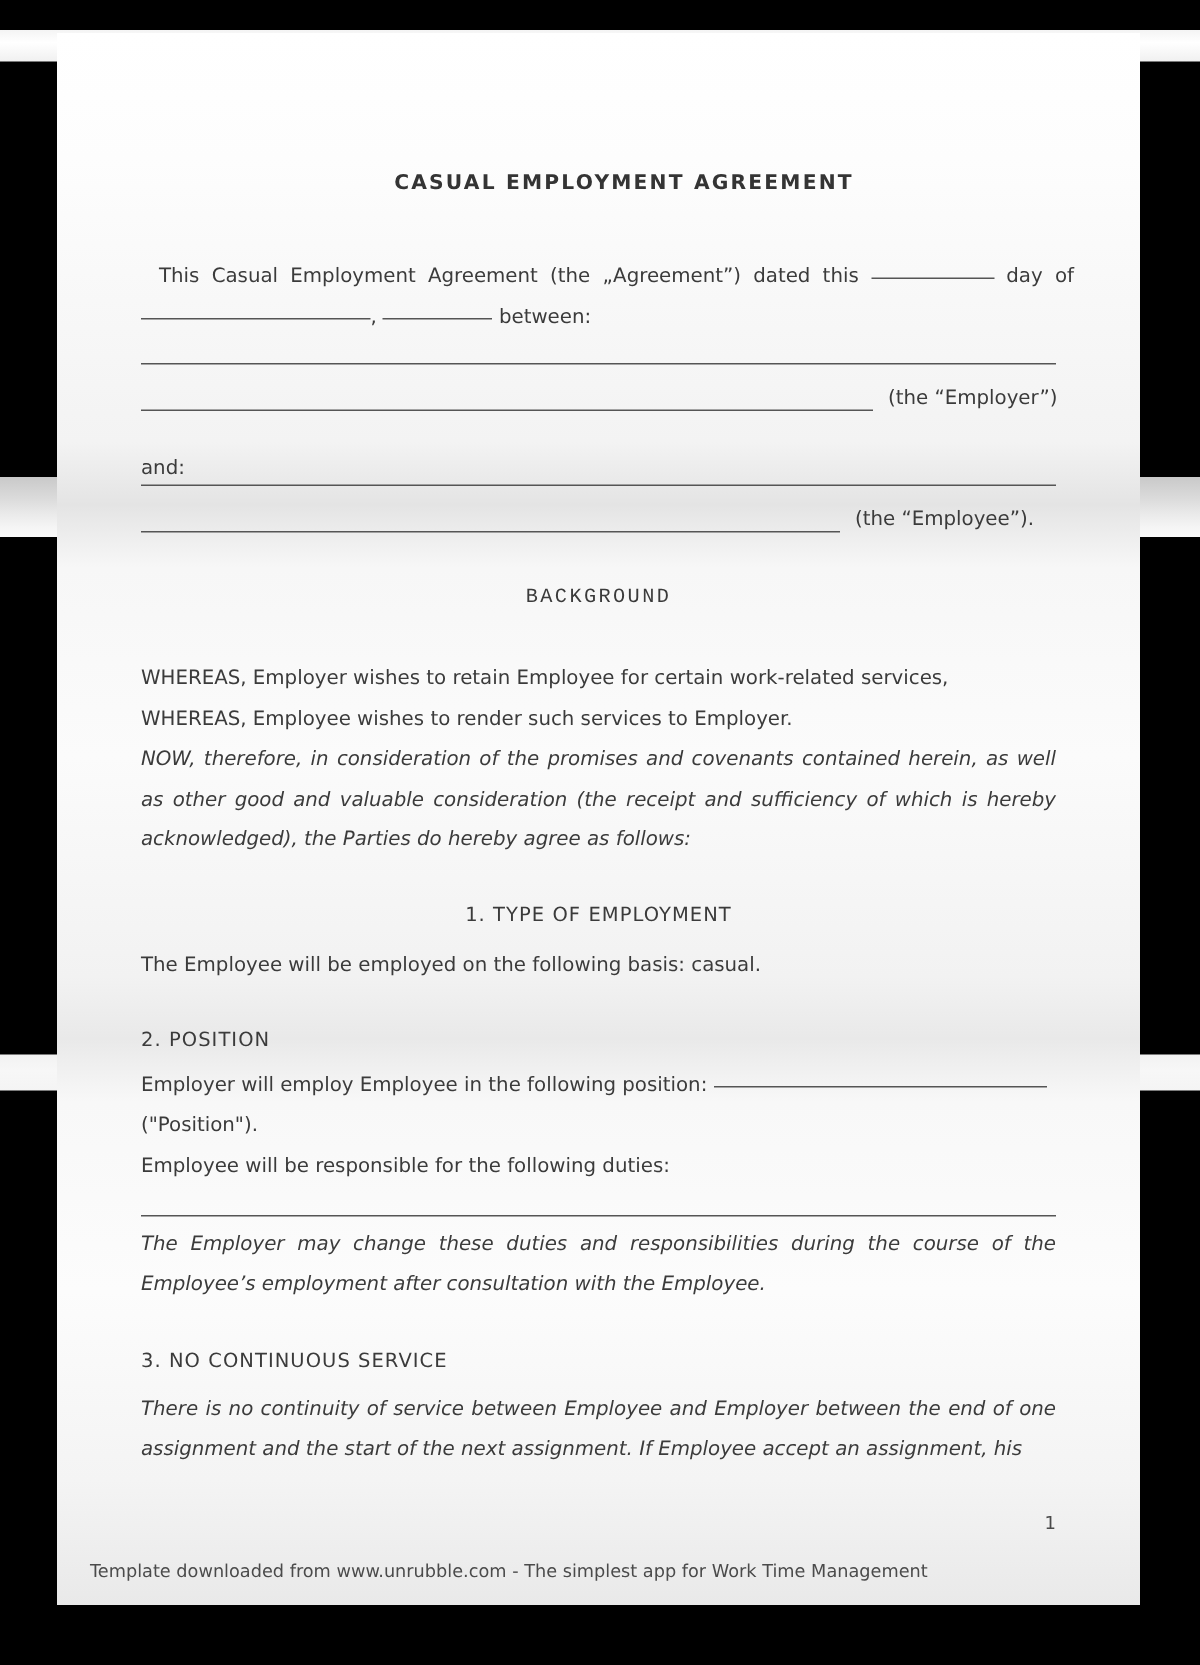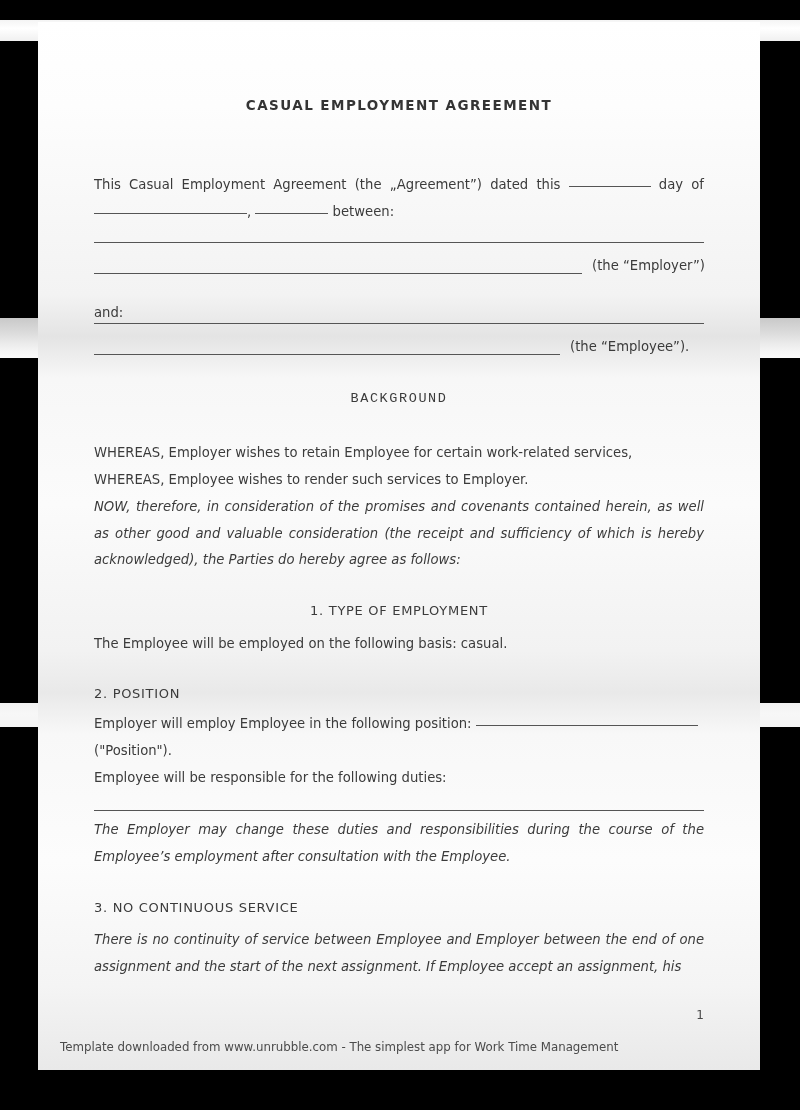--- a/index.html
+++ b/index.html
@@ -74,21 +74,21 @@
     height: 100%;
   }
 
   
   .doc-title {
     text-align: center;
     font-size: 13.5px;
     font-weight: 700;
     letter-spacing: 1.45px;
     color: #343434;
-    margin: 0;
+    margin: 17px;
     position: absolute;
     top: 75px;
     left: 0;
     width: 610px;
   }
   .section-title {
     text-align: center;
     font-size: 13.5px;
     font-weight: 400;
     letter-spacing: 1.6px;
@@ -159,21 +159,21 @@
 <div class="band band-top"></div>
 <div class="band band-mid1"></div>
 <div class="band band-mid2"></div>
 
 <div class="page">
   <div class="page-inner">
 
     <h1 class="doc-title">CASUAL EMPLOYMENT AGREEMENT</h1>
 
     <div class="para" style="top:150px;">
-      <span style="display:inline-block;width:100%;text-align:justify;text-align-last:justify;">
+      <span style="display:inline-block;width:100%;text-align:justify;text-align-last:justify;margin-left:12px;">
         <span>This Casual Employment Agreement (the „Agreement”) dated this</span>
         <span class="blank-inline" style="width:82px;"></span>
         <span>day of</span>
       </span>
     </div>
 
     <div class="para" style="top:177px;">
       <span class="blank-inline" style="width:153px;"></span><span>,</span>
       <span class="blank-inline" style="width:73px;"></span>
       <span>between:</span>

